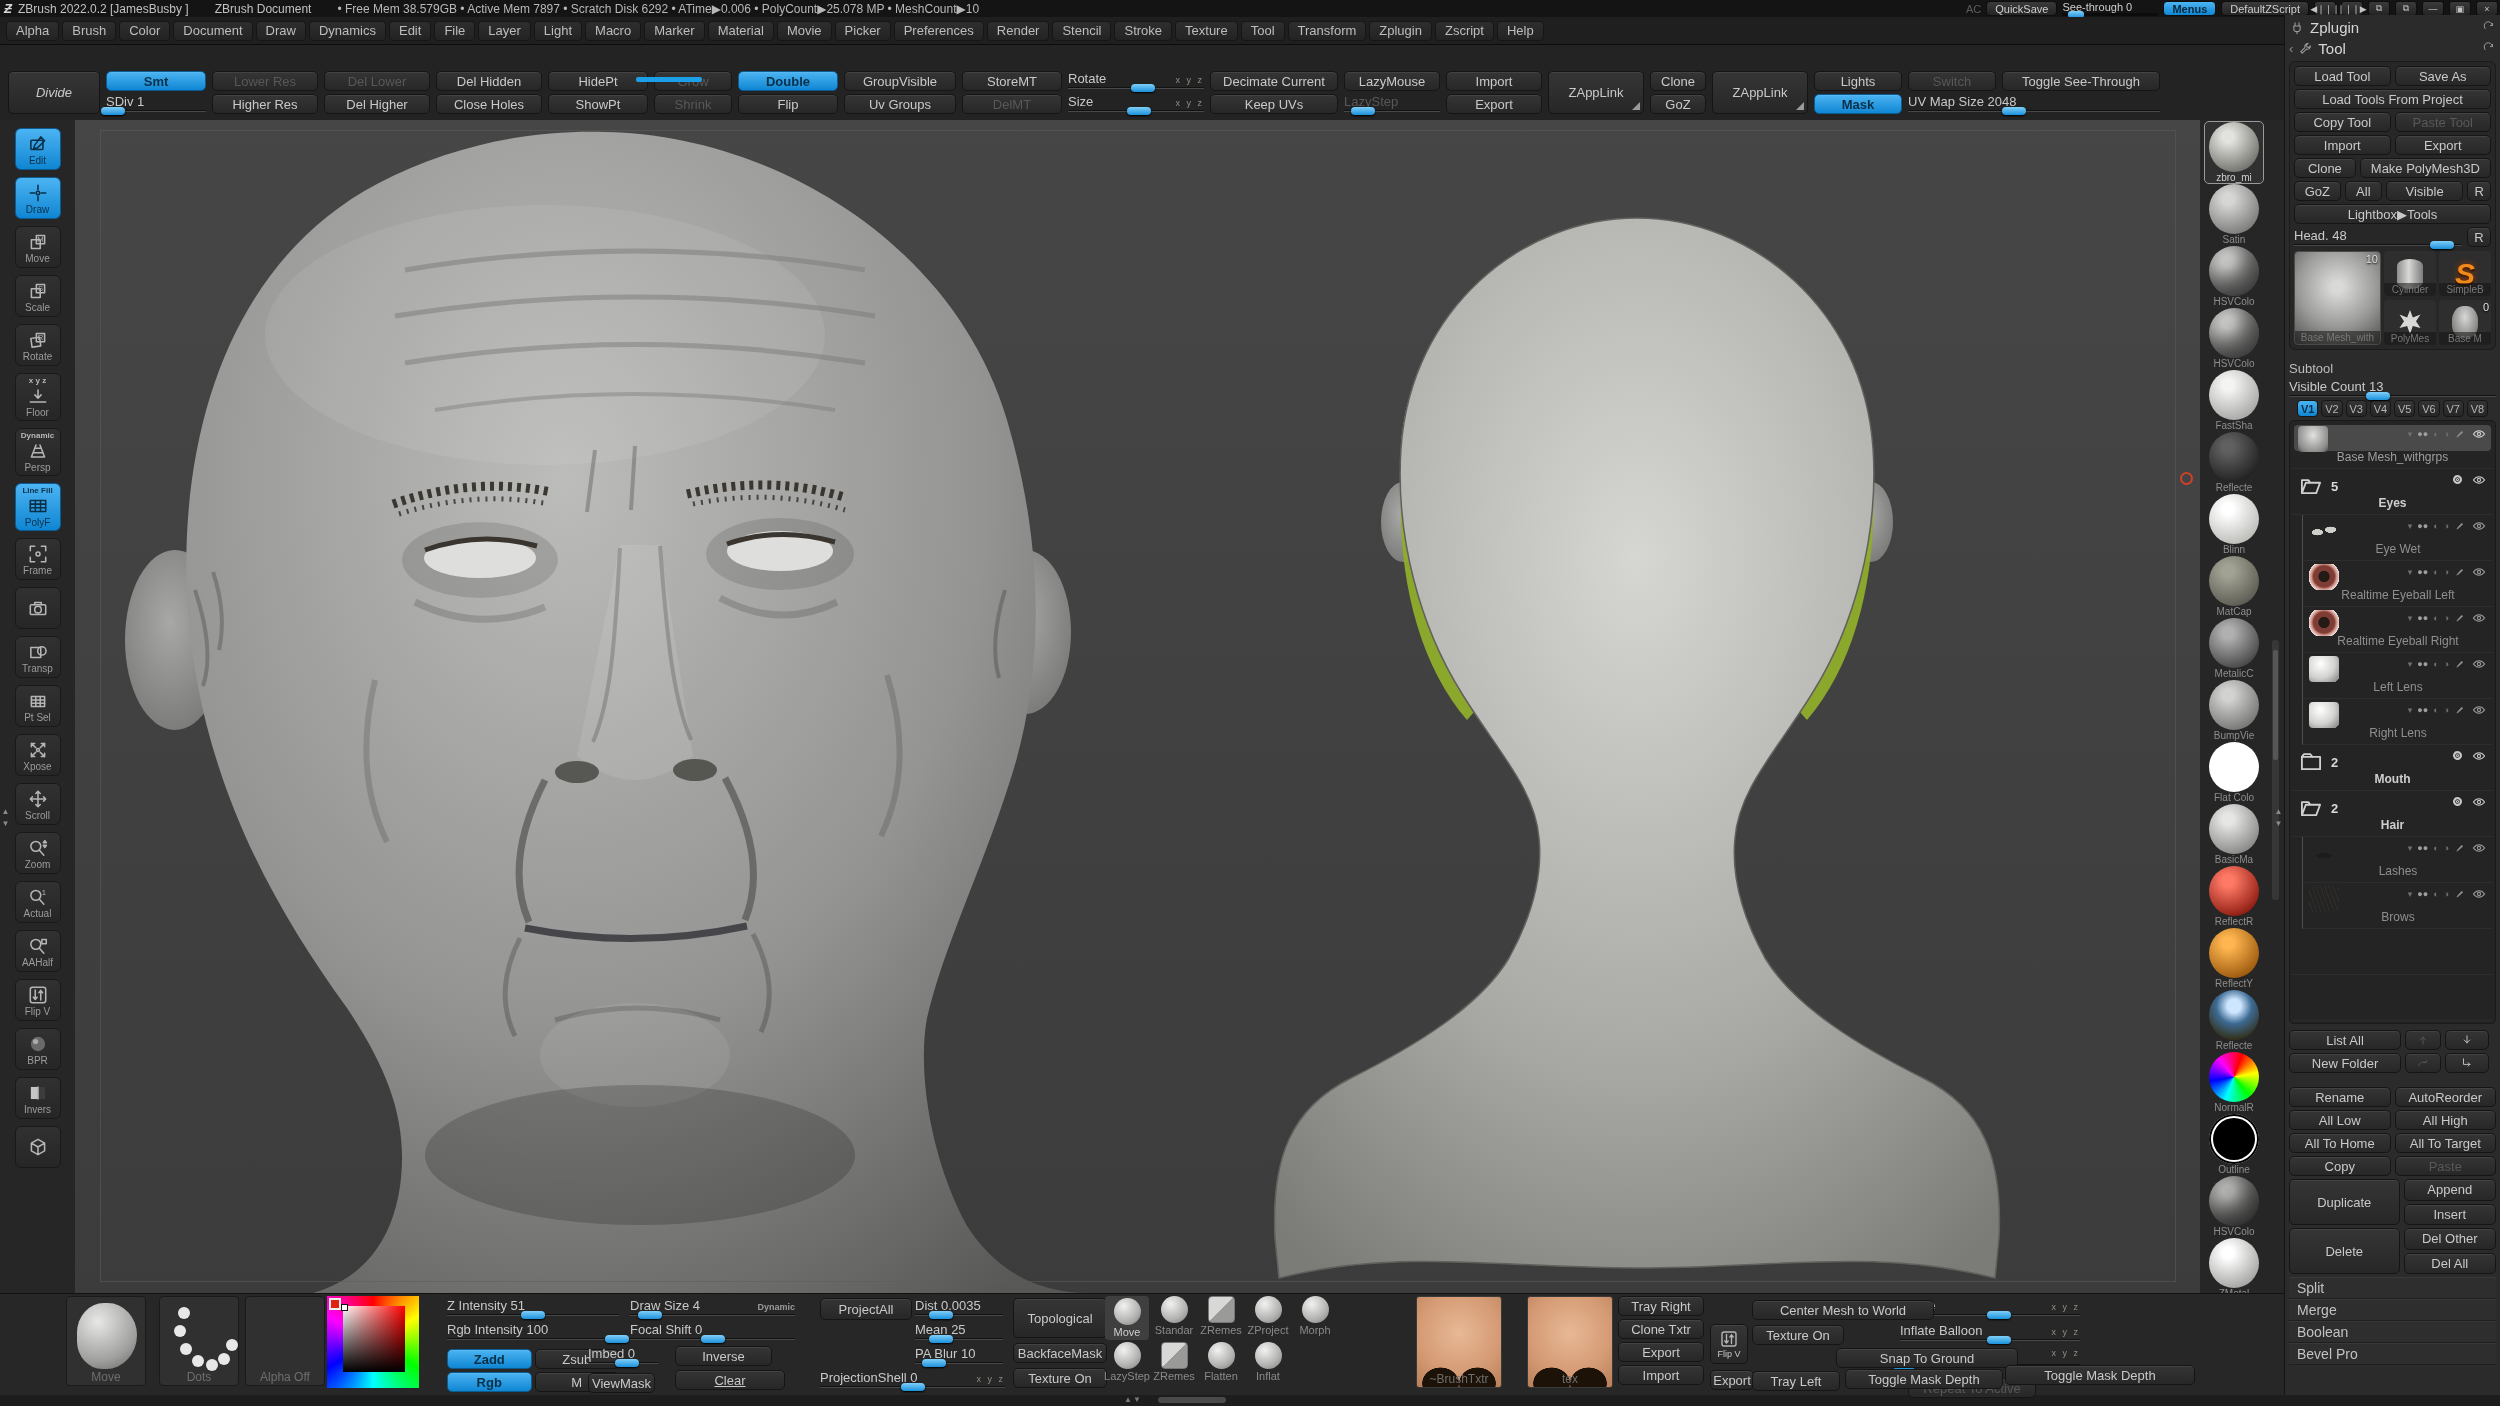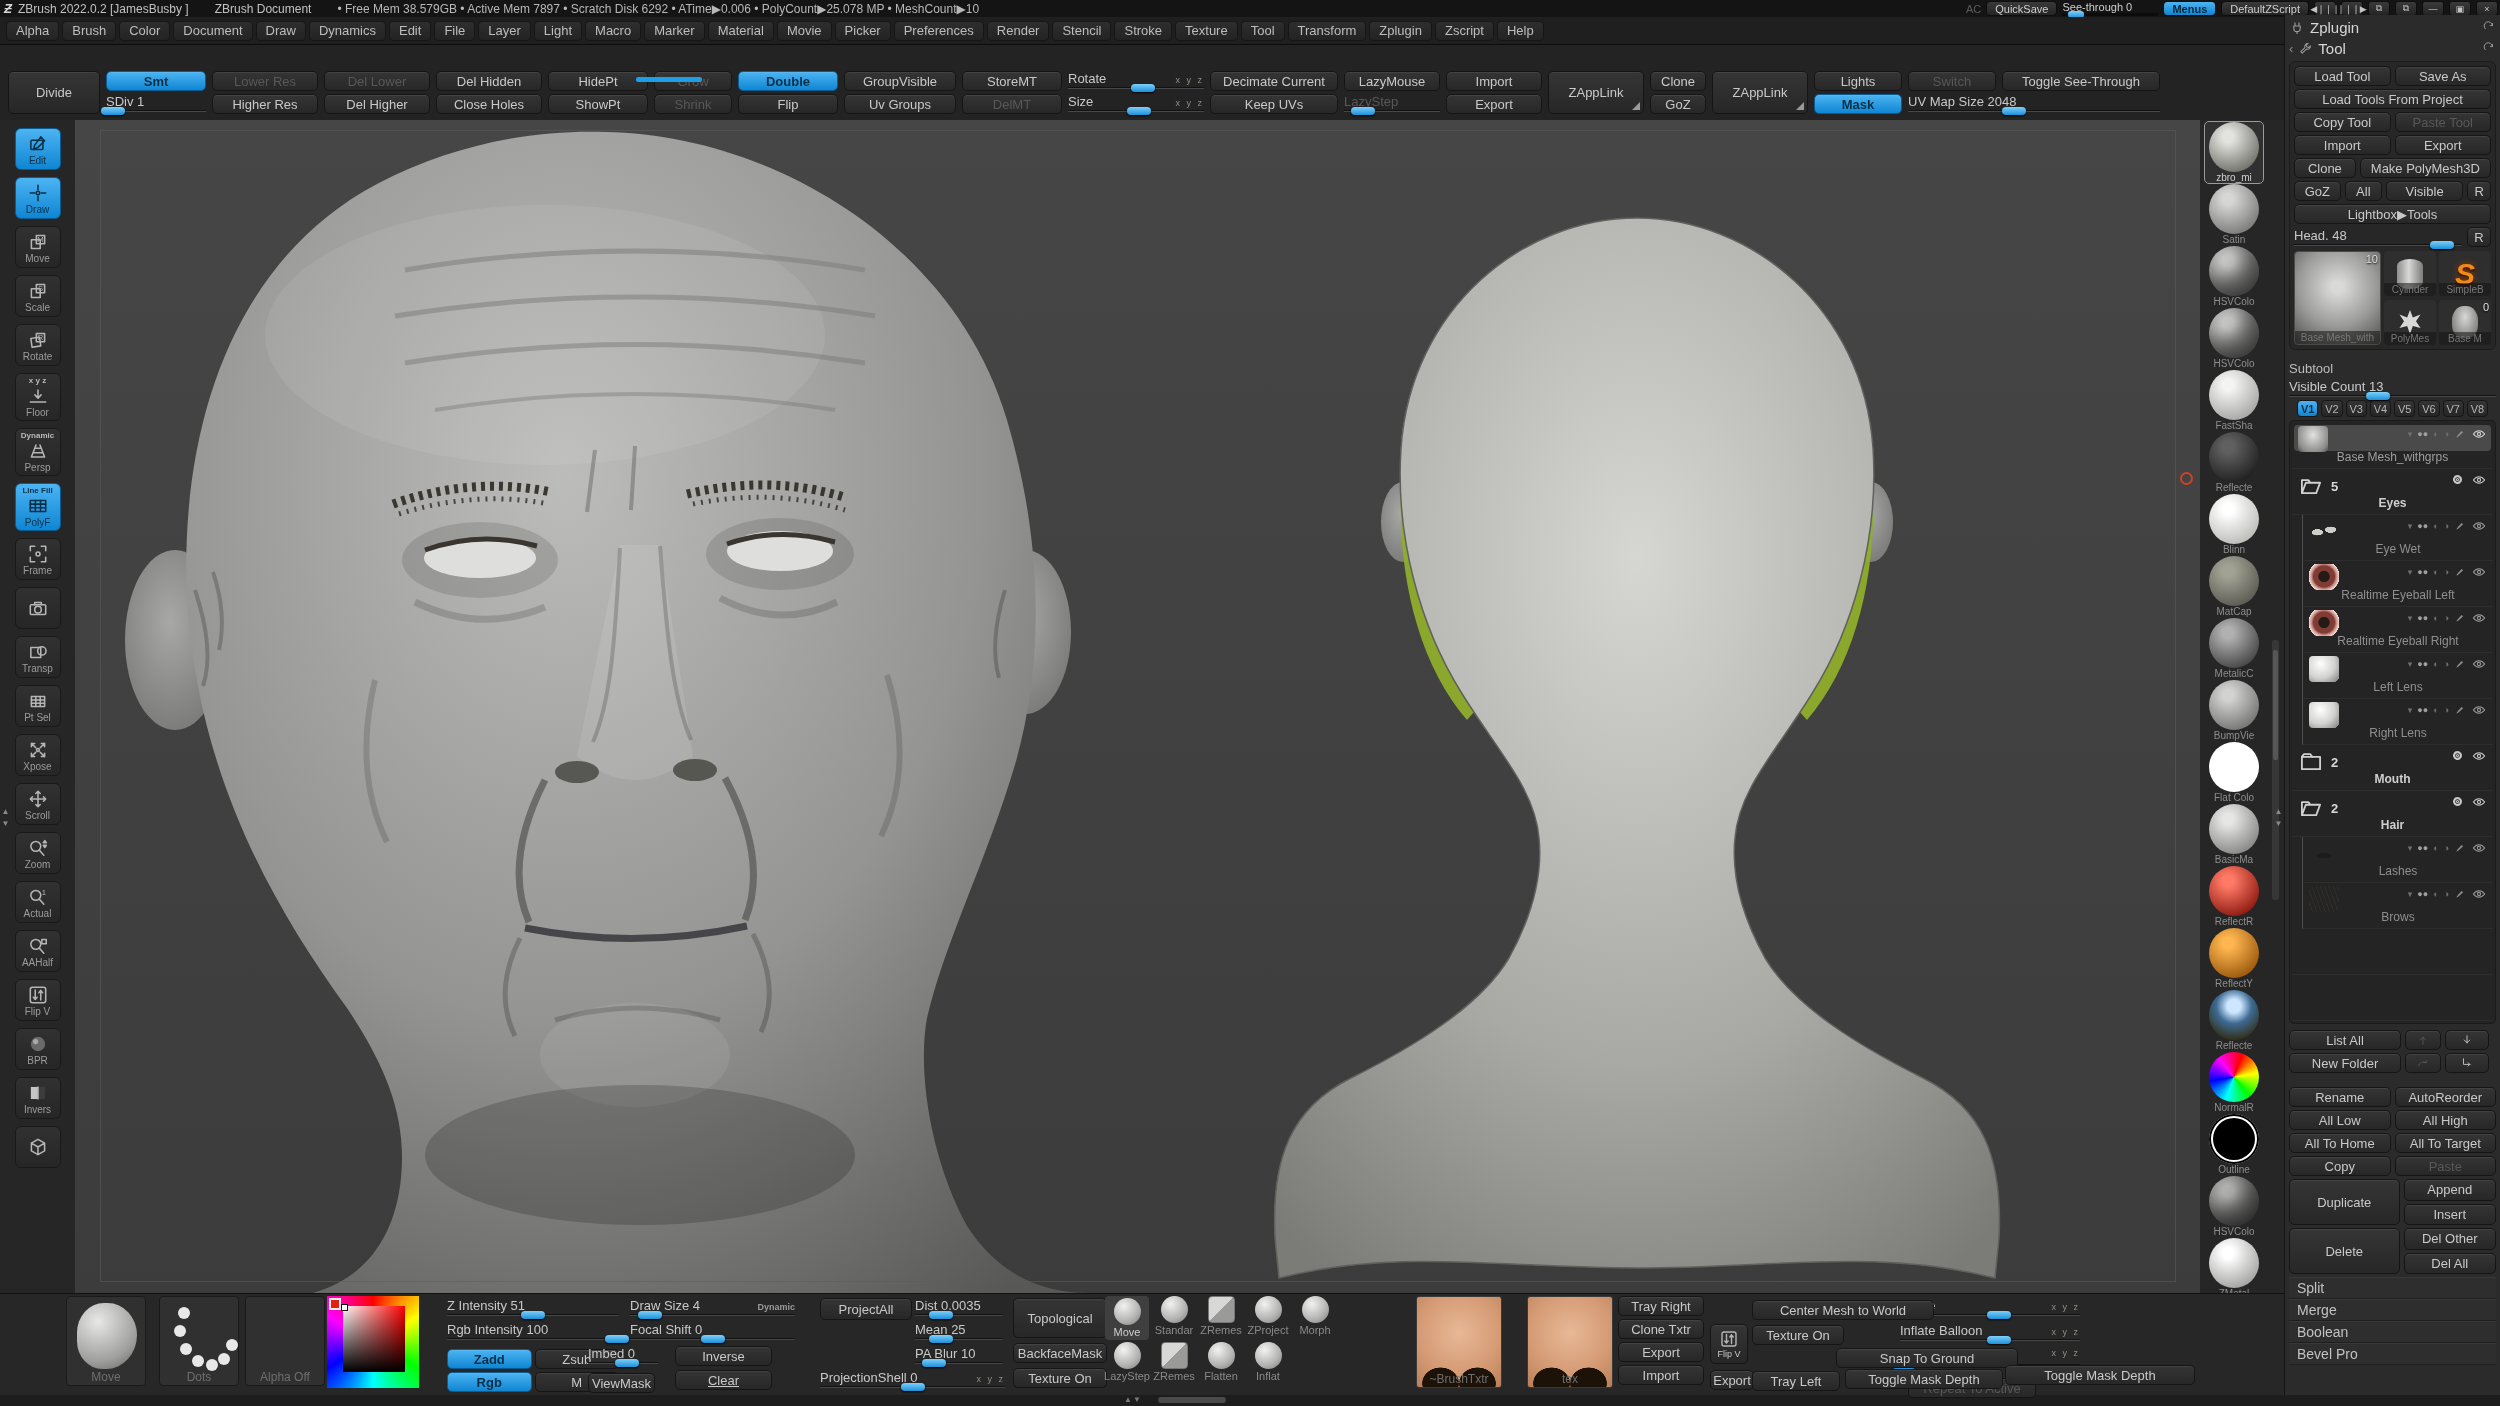--- a/index.html
+++ b/index.html
@@ -192,21 +192,21 @@
       <div class="menu-item">Tool</div>
       <div class="menu-item">Transform</div>
       <div class="menu-item">Zplugin</div>
       <div class="menu-item">Zscript</div>
       <div class="menu-item">Help</div>
     </nav>
 
   <div id="toolbar">
     <div id="tb-row">
         <div class="tb-col" style="width: 92px;">
-          <div class="btn tall" style="position: relative;">Divide</div>
+          <div class="btn tall" style="position: relative; font-style: italic;">Divide</div>
         </div>
         <div class="tb-col" style="width: 100px;">
           <div class="btn on">Smt</div>
           <div class="sl ">
             <div class="sl-top">
               <span class="sl-lab">SDiv 1</span>
             </div>
             <div class="sl-track">
               <div class="sl-handle" style="left:7.000000000000001%"></div>
             </div>
@@ -1130,21 +1130,21 @@
           <div class="sl-top">
             <span class="sl-lab">Focal Shift 0</span>
           </div>
           <div class="sl-track">
             <div class="sl-handle" style="left:50%"></div>
           </div>
         </div>
       </div>
     <div id="bb-invclear" class="bb-col" style="left:675px;top:52px;width:97px;gap:4px">
         <div class="btn" style="width: 97px;">Inverse</div>
-        <div class="btn" style="width: 97px; text-decoration: underline;">Clear</div>
+        <div class="btn" style="width: 110px; text-decoration: underline;">Clear</div>
       </div>
     <div id="bb-proj" class="bb-col" style="left:820px;top:4px;width:185px">
         <div class="bb-row">
           <div class="btn" style="width: 92px; height: 22px;">ProjectAll</div>
           <div style="width: 88px;">
             <div class="sl bb-slider">
               <div class="sl-top">
                 <span class="sl-lab">Dist 0.0035</span>
               </div>
               <div class="sl-track">

